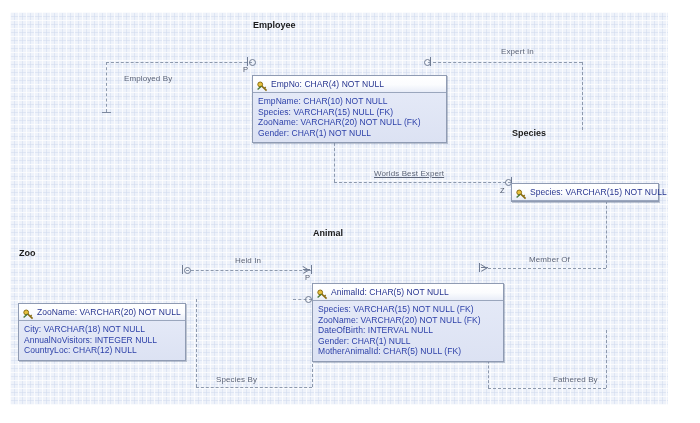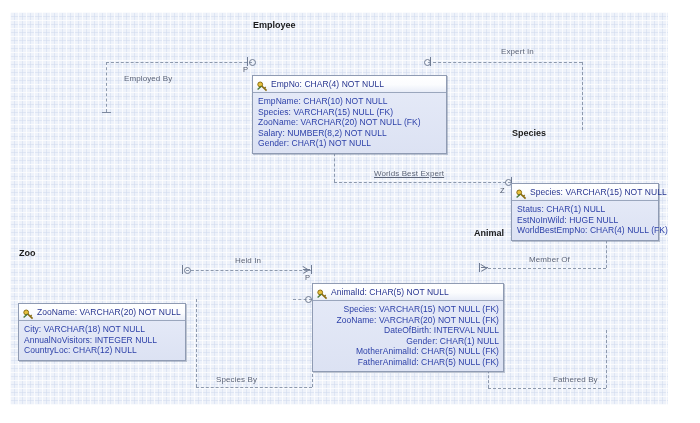--- a/index.html
+++ b/index.html
@@ -178,44 +178,38 @@
             <path d="M7.4 7.2 L8.7 6.1" stroke="#8a6d12" stroke-width="1.4" fill="none"></path>
             <path d="M0.6 8.6 L4.2 5.2" stroke="#4b7a3c" stroke-width="1.4" fill="none"></path>
           </svg>
         </span>
         <span class="pk-text">EmpNo: CHAR(4) NOT NULL</span>
       </div>
       <div class="attr-list">
         <div class="attr">EmpName: CHAR(10) NOT NULL</div>
         <div class="attr">Species: VARCHAR(15) NULL (FK)</div>
         <div class="attr">ZooName: VARCHAR(20) NOT NULL (FK)</div>
-        <div class="attr">Salary: NUMBER(8,2) NOT NULL</div>
         <div class="attr">Gender: CHAR(1) NOT NULL</div>
       </div>
     </div>
   </div>
 
   <div class="entity" style="left:511px;top:128px;width:148px;">
     <div class="entity-title">Species</div>
     <div class="entity-box">
       <div class="pk-row">
         <span class="pk-icon">
           <svg width="11" height="11" viewBox="0 0 11 11">
             <circle cx="3.2" cy="3.4" r="2.4" fill="#e8c13c" stroke="#8a6d12" stroke-width="1"></circle>
             <path d="M4.6 4.8 L9.6 9.6" stroke="#8a6d12" stroke-width="1.6" fill="none"></path>
             <path d="M7.4 7.2 L8.7 6.1" stroke="#8a6d12" stroke-width="1.4" fill="none"></path>
             <path d="M0.6 8.6 L4.2 5.2" stroke="#4b7a3c" stroke-width="1.4" fill="none"></path>
           </svg>
         </span>
         <span class="pk-text">Species: VARCHAR(15) NOT NULL</span>
-      </div>
-      <div class="attr-list">
-        <div class="attr">Status: CHAR(1) NULL</div>
-        <div class="attr">EstNoInWild: HUGE NULL</div>
-        <div class="attr">WorldBestEmpNo: CHAR(4) NULL (FK)</div>
       </div>
     </div>
   </div>
 
   <div class="entity" style="left:18px;top:248px;width:168px;">
     <div class="entity-title">Zoo</div>
     <div class="entity-box">
       <div class="pk-row">
         <span class="pk-icon">
           <svg width="11" height="11" viewBox="0 0 11 11">
@@ -228,38 +222,37 @@
         <span class="pk-text">ZooName: VARCHAR(20) NOT NULL</span>
       </div>
       <div class="attr-list">
         <div class="attr">City: VARCHAR(18) NOT NULL</div>
         <div class="attr">AnnualNoVisitors: INTEGER NULL</div>
         <div class="attr">CountryLoc: CHAR(12) NULL</div>
       </div>
     </div>
   </div>
 
-  <div class="entity" style="left:312px;top:228px;width:192px;text-align:right;">
+  <div class="entity" style="left:312px;top:228px;width:192px;">
     <div class="entity-title">Animal</div>
     <div class="entity-box">
       <div class="pk-row">
         <span class="pk-icon">
           <svg width="11" height="11" viewBox="0 0 11 11">
             <circle cx="3.2" cy="3.4" r="2.4" fill="#e8c13c" stroke="#8a6d12" stroke-width="1"></circle>
             <path d="M4.6 4.8 L9.6 9.6" stroke="#8a6d12" stroke-width="1.6" fill="none"></path>
             <path d="M7.4 7.2 L8.7 6.1" stroke="#8a6d12" stroke-width="1.4" fill="none"></path>
             <path d="M0.6 8.6 L4.2 5.2" stroke="#4b7a3c" stroke-width="1.4" fill="none"></path>
           </svg>
         </span>
         <span class="pk-text">AnimalId: CHAR(5) NOT NULL</span>
       </div>
       <div class="attr-list">
         <div class="attr">Species: VARCHAR(15) NOT NULL (FK)</div>
         <div class="attr">ZooName: VARCHAR(20) NOT NULL (FK)</div>
         <div class="attr">DateOfBirth: INTERVAL NULL</div>
         <div class="attr">Gender: CHAR(1) NULL</div>
         <div class="attr">MotherAnimalId: CHAR(5) NULL (FK)</div>
-        <div class="attr">FatherAnimalId: CHAR(5) NULL (FK)</div>
       </div>
     </div>
   </div>
 
 </div>
 
 </body></html>

